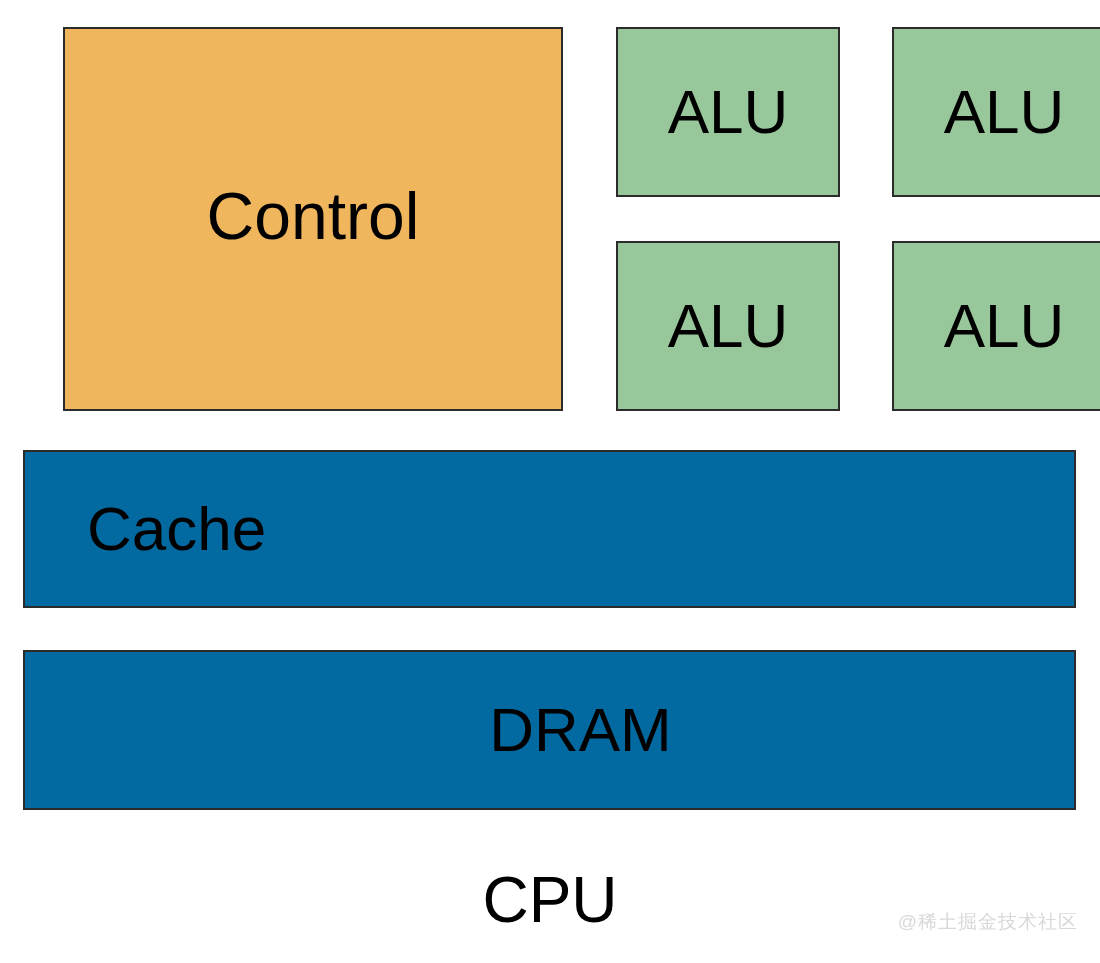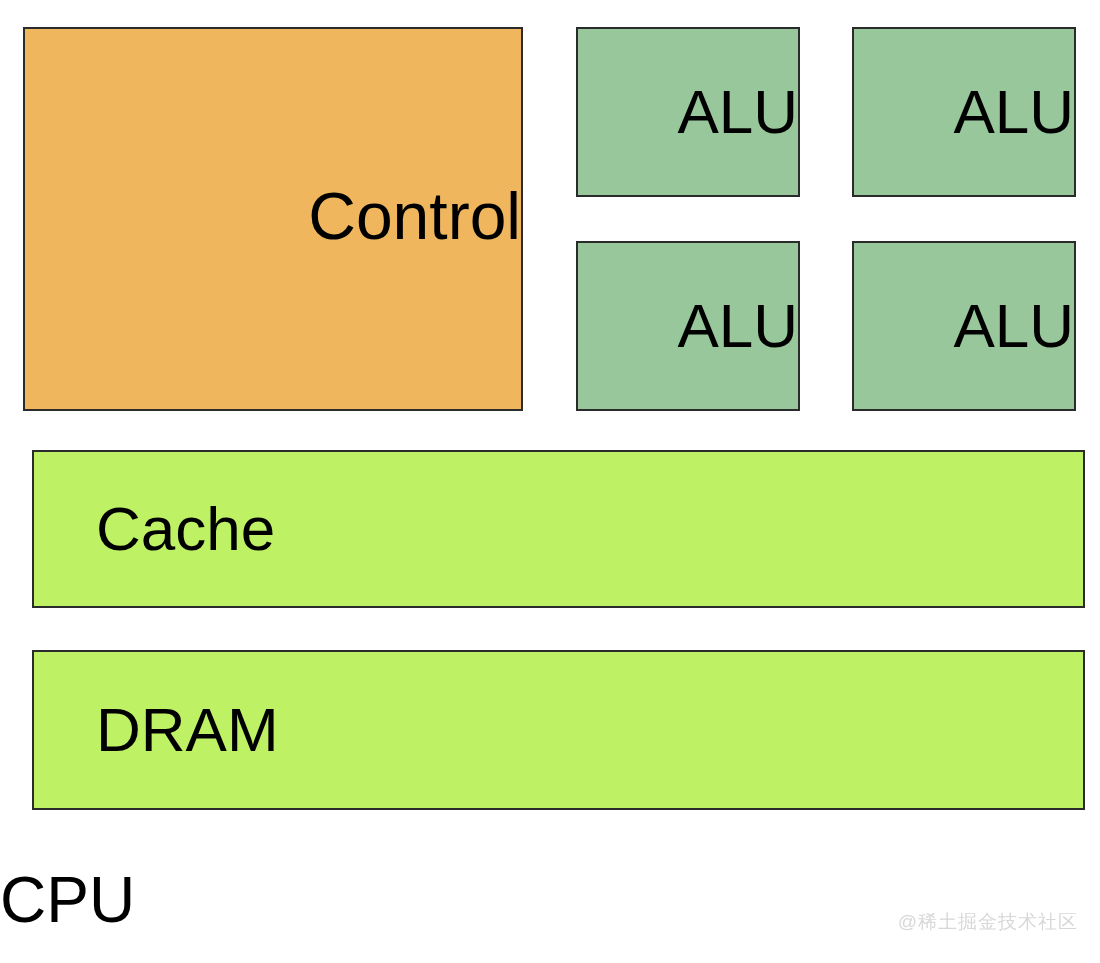--- a/index.html
+++ b/index.html
@@ -20,21 +20,21 @@
   .block {
     position: absolute;
     box-sizing: border-box;
     border: 2px solid #2b2b2b;
     display: flex;
     align-items: center;
     color: #000000;
     line-height: 1;
     white-space: nowrap;
   }
-  .block.center { justify-content: flex-end; }
+  .block.center { justify-content: center; margin-left: 40px; }
   .block.left   { justify-content: flex-start; }
 
   
   #control {
     left: 23px;  top: 27px;
     width: 500px; height: 384px;
     background: #EFB65E;
     font-size: 66px;
     padding-bottom: 6px;
   }
@@ -46,35 +46,35 @@
     height: 170px;
     font-size: 62px;
   }
   #alu-1 { left: 576px; top: 27px; }
   #alu-2 { left: 852px; top: 27px; }
   #alu-3 { left: 576px; top: 241px; }
   #alu-4 { left: 852px; top: 241px; }
 
   
   .mem {
-    background: #bef264;
+    background: #0369a1;
     left: 23px;
     width: 1053px;
     font-size: 62px;
     padding-left: 62px;
-    margin-left: 9px;
   }
   #cache { top: 450px; height: 158px; }
-  #dram  { top: 650px; height: 160px; }
+  #dram  { top: 650px; height: 160px; justify-content: center; }
 
   
   #cpu-label {
     position: absolute;
     left: 0; right: 0;
     top: 868px;
+    text-align: center;
     font-size: 64px;
     color: #000000;
     line-height: 1;
   }
 
   
   #watermark {
     position: absolute;
     right: 22px;
     top: 912px;

